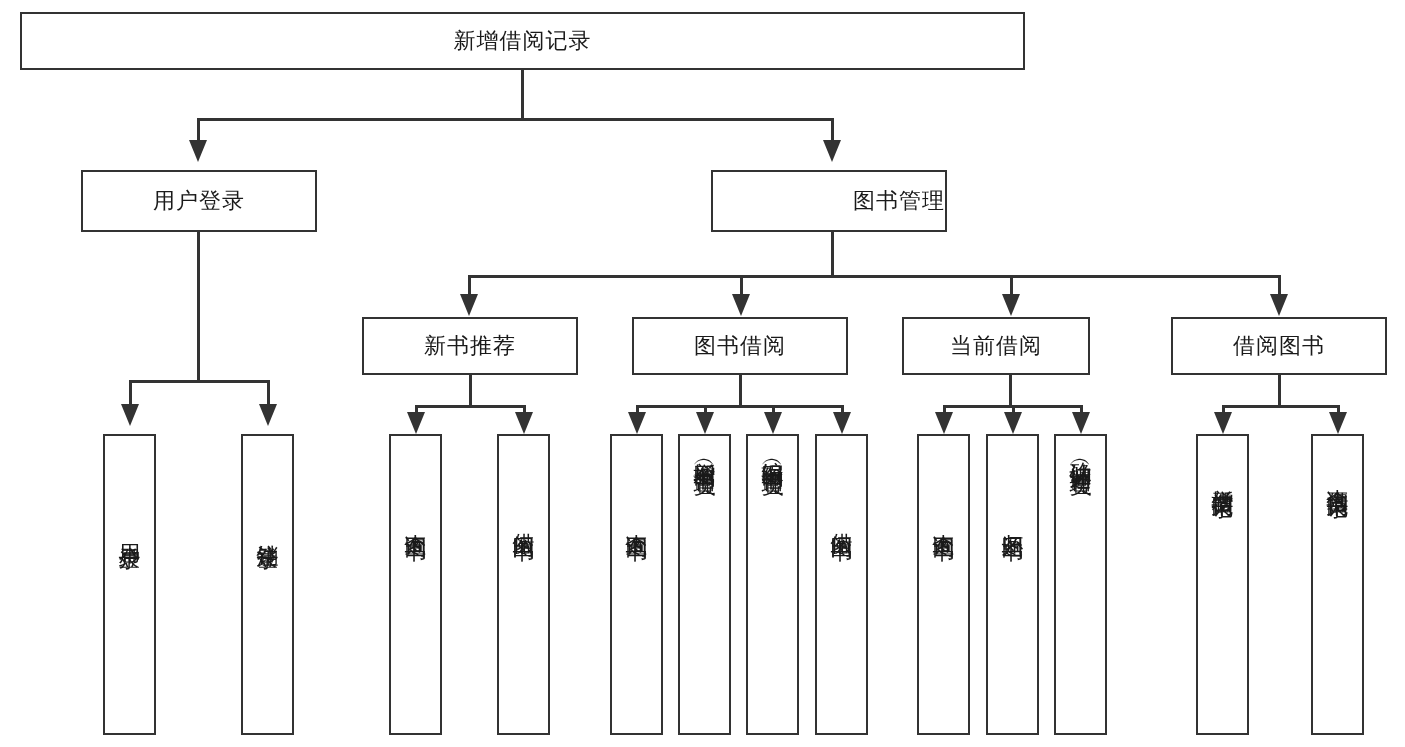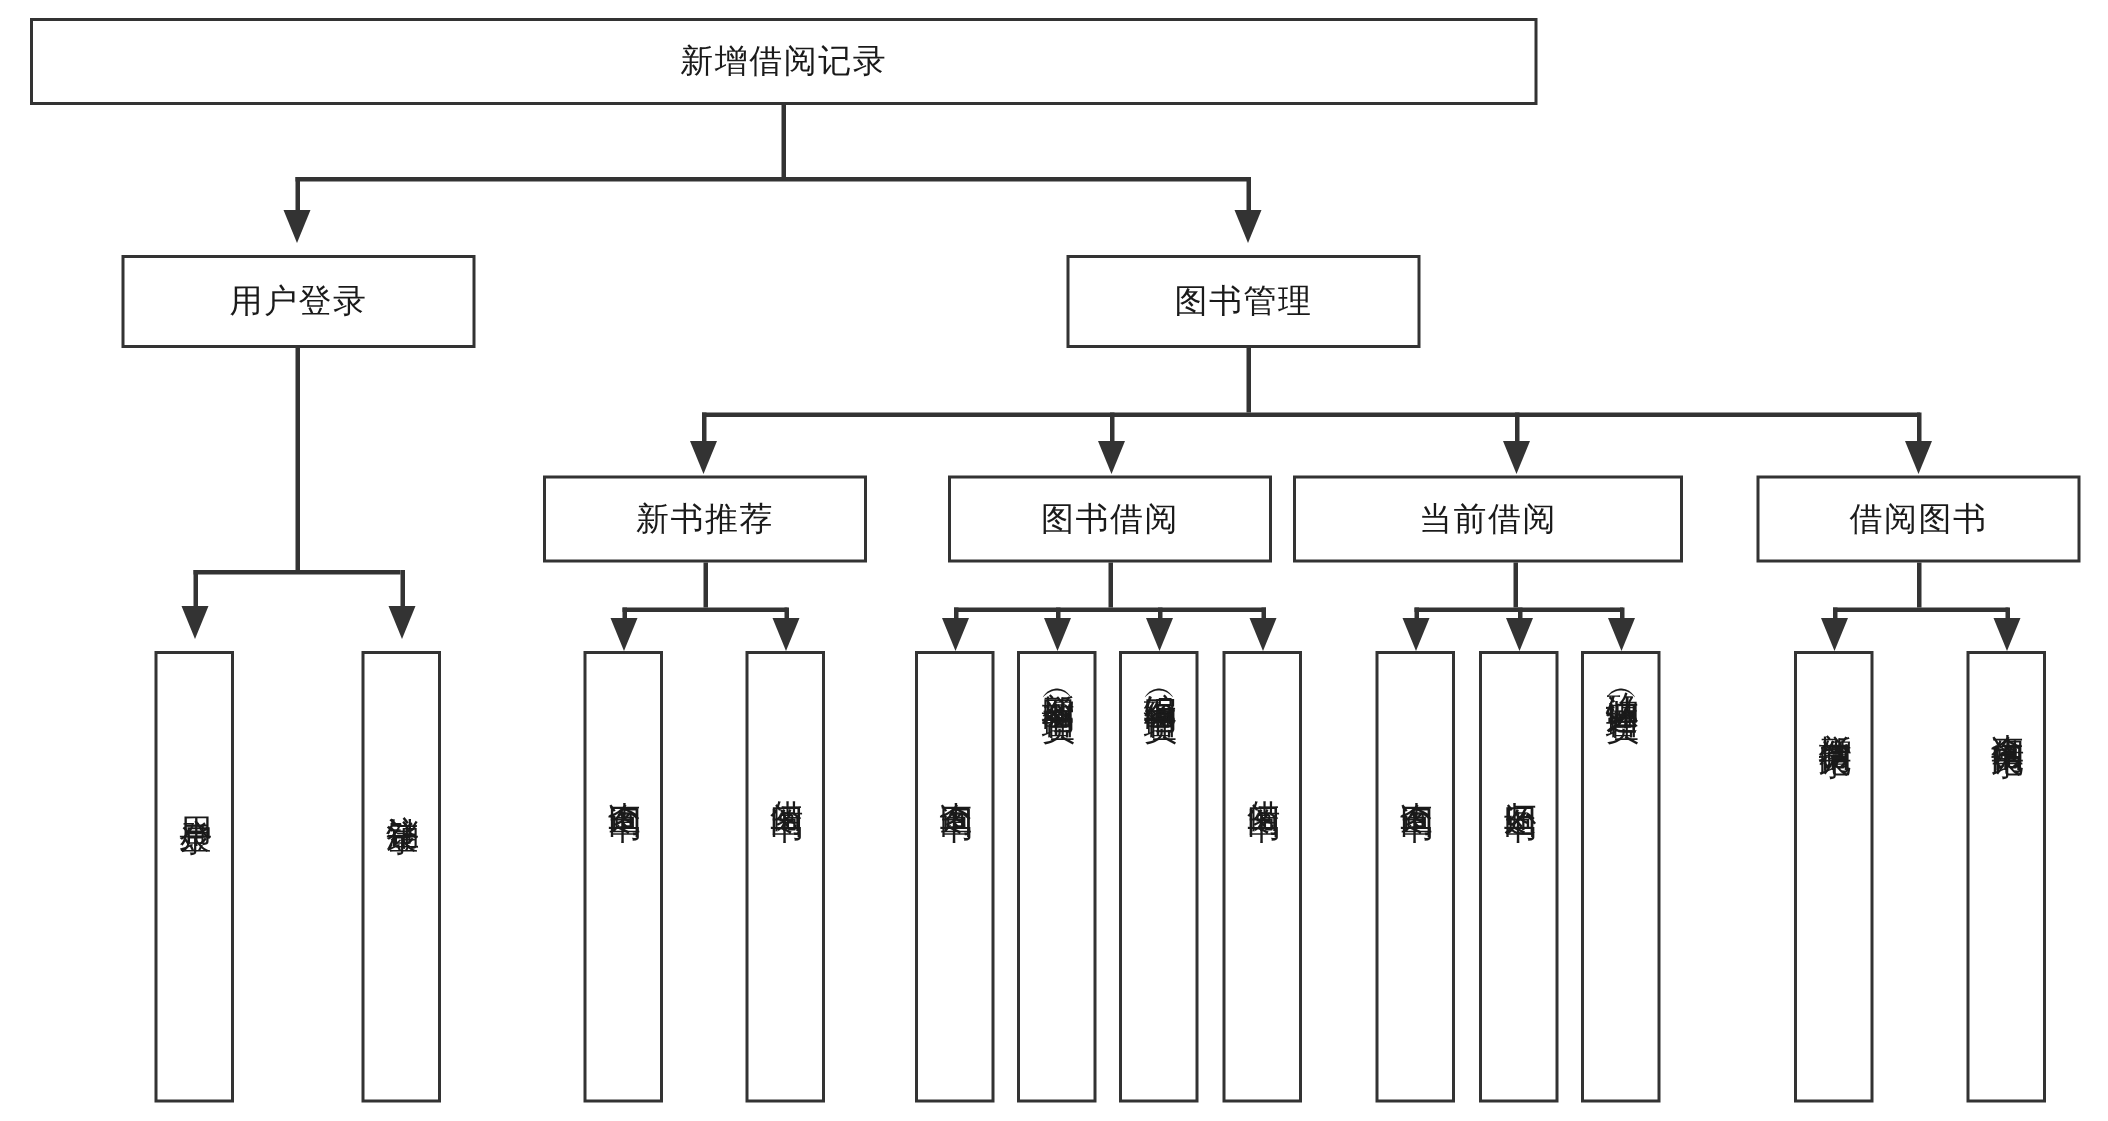--- a/index.html
+++ b/index.html
@@ -78,21 +78,21 @@
   <div class="edge h" style="left:197px; top:118px; width:637px;"></div>
 
   <div class="edge v" style="left:197px; top:118px; height:25px;"></div>
   <div class="arrow" style="left:189px; top:140px;"></div>
   <div class="edge v" style="left:831px; top:118px; height:25px;"></div>
   <div class="arrow" style="left:823px; top:140px;"></div>
 
   <div class="node horiz" style="left:81px; top:170px; width:236px; height:62px;">
     <span>用户登录</span>
   </div>
-  <div class="node horiz" style="left:711px; top:170px; width:236px; height:62px;">
+  <div class="node horiz" style="left:711px; top:170px; width:236px; height:62px;justify-content:flex-end;">
     <span>图书管理</span>
   </div>
 
   <div class="edge v" style="left:197px; top:232px; height:148px;"></div>
   <div class="edge h" style="left:129px; top:380px; width:138px;"></div>
   <div class="edge v" style="left:129px; top:380px; height:26px;"></div>
   <div class="arrow" style="left:121px; top:404px;"></div>
   <div class="edge v" style="left:267px; top:380px; height:26px;"></div>
   <div class="arrow" style="left:259px; top:404px;"></div>
 
@@ -106,21 +106,21 @@
   <div class="arrow" style="left:1002px; top:294px;"></div>
   <div class="edge v" style="left:1278px; top:275px; height:22px;"></div>
   <div class="arrow" style="left:1270px; top:294px;"></div>
 
   <div class="node horiz" style="left:632px; top:317px; width:216px; height:58px;">
     <span>图书借阅</span>
   </div>
   <div class="node horiz" style="left:362px; top:317px; width:216px; height:58px;">
     <span>新书推荐</span>
   </div>
-  <div class="node horiz" style="left:862px; top:317px; width:260px; height:58px;">
+  <div class="node horiz" style="left:902px; top:317px; width:188px; height:58px;">
     <span>当前借阅</span>
   </div>
   <div class="node horiz" style="left:1171px; top:317px; width:216px; height:58px;">
     <span>借阅图书</span>
   </div>
 
   <div class="edge v" style="left:469px; top:375px; height:30px;"></div>
   <div class="edge h" style="left:415px; top:405px; width:110px;"></div>
   <div class="edge v" style="left:415px; top:405px; height:12px;"></div>
   <div class="arrow" style="left:407px; top:412px;"></div>

